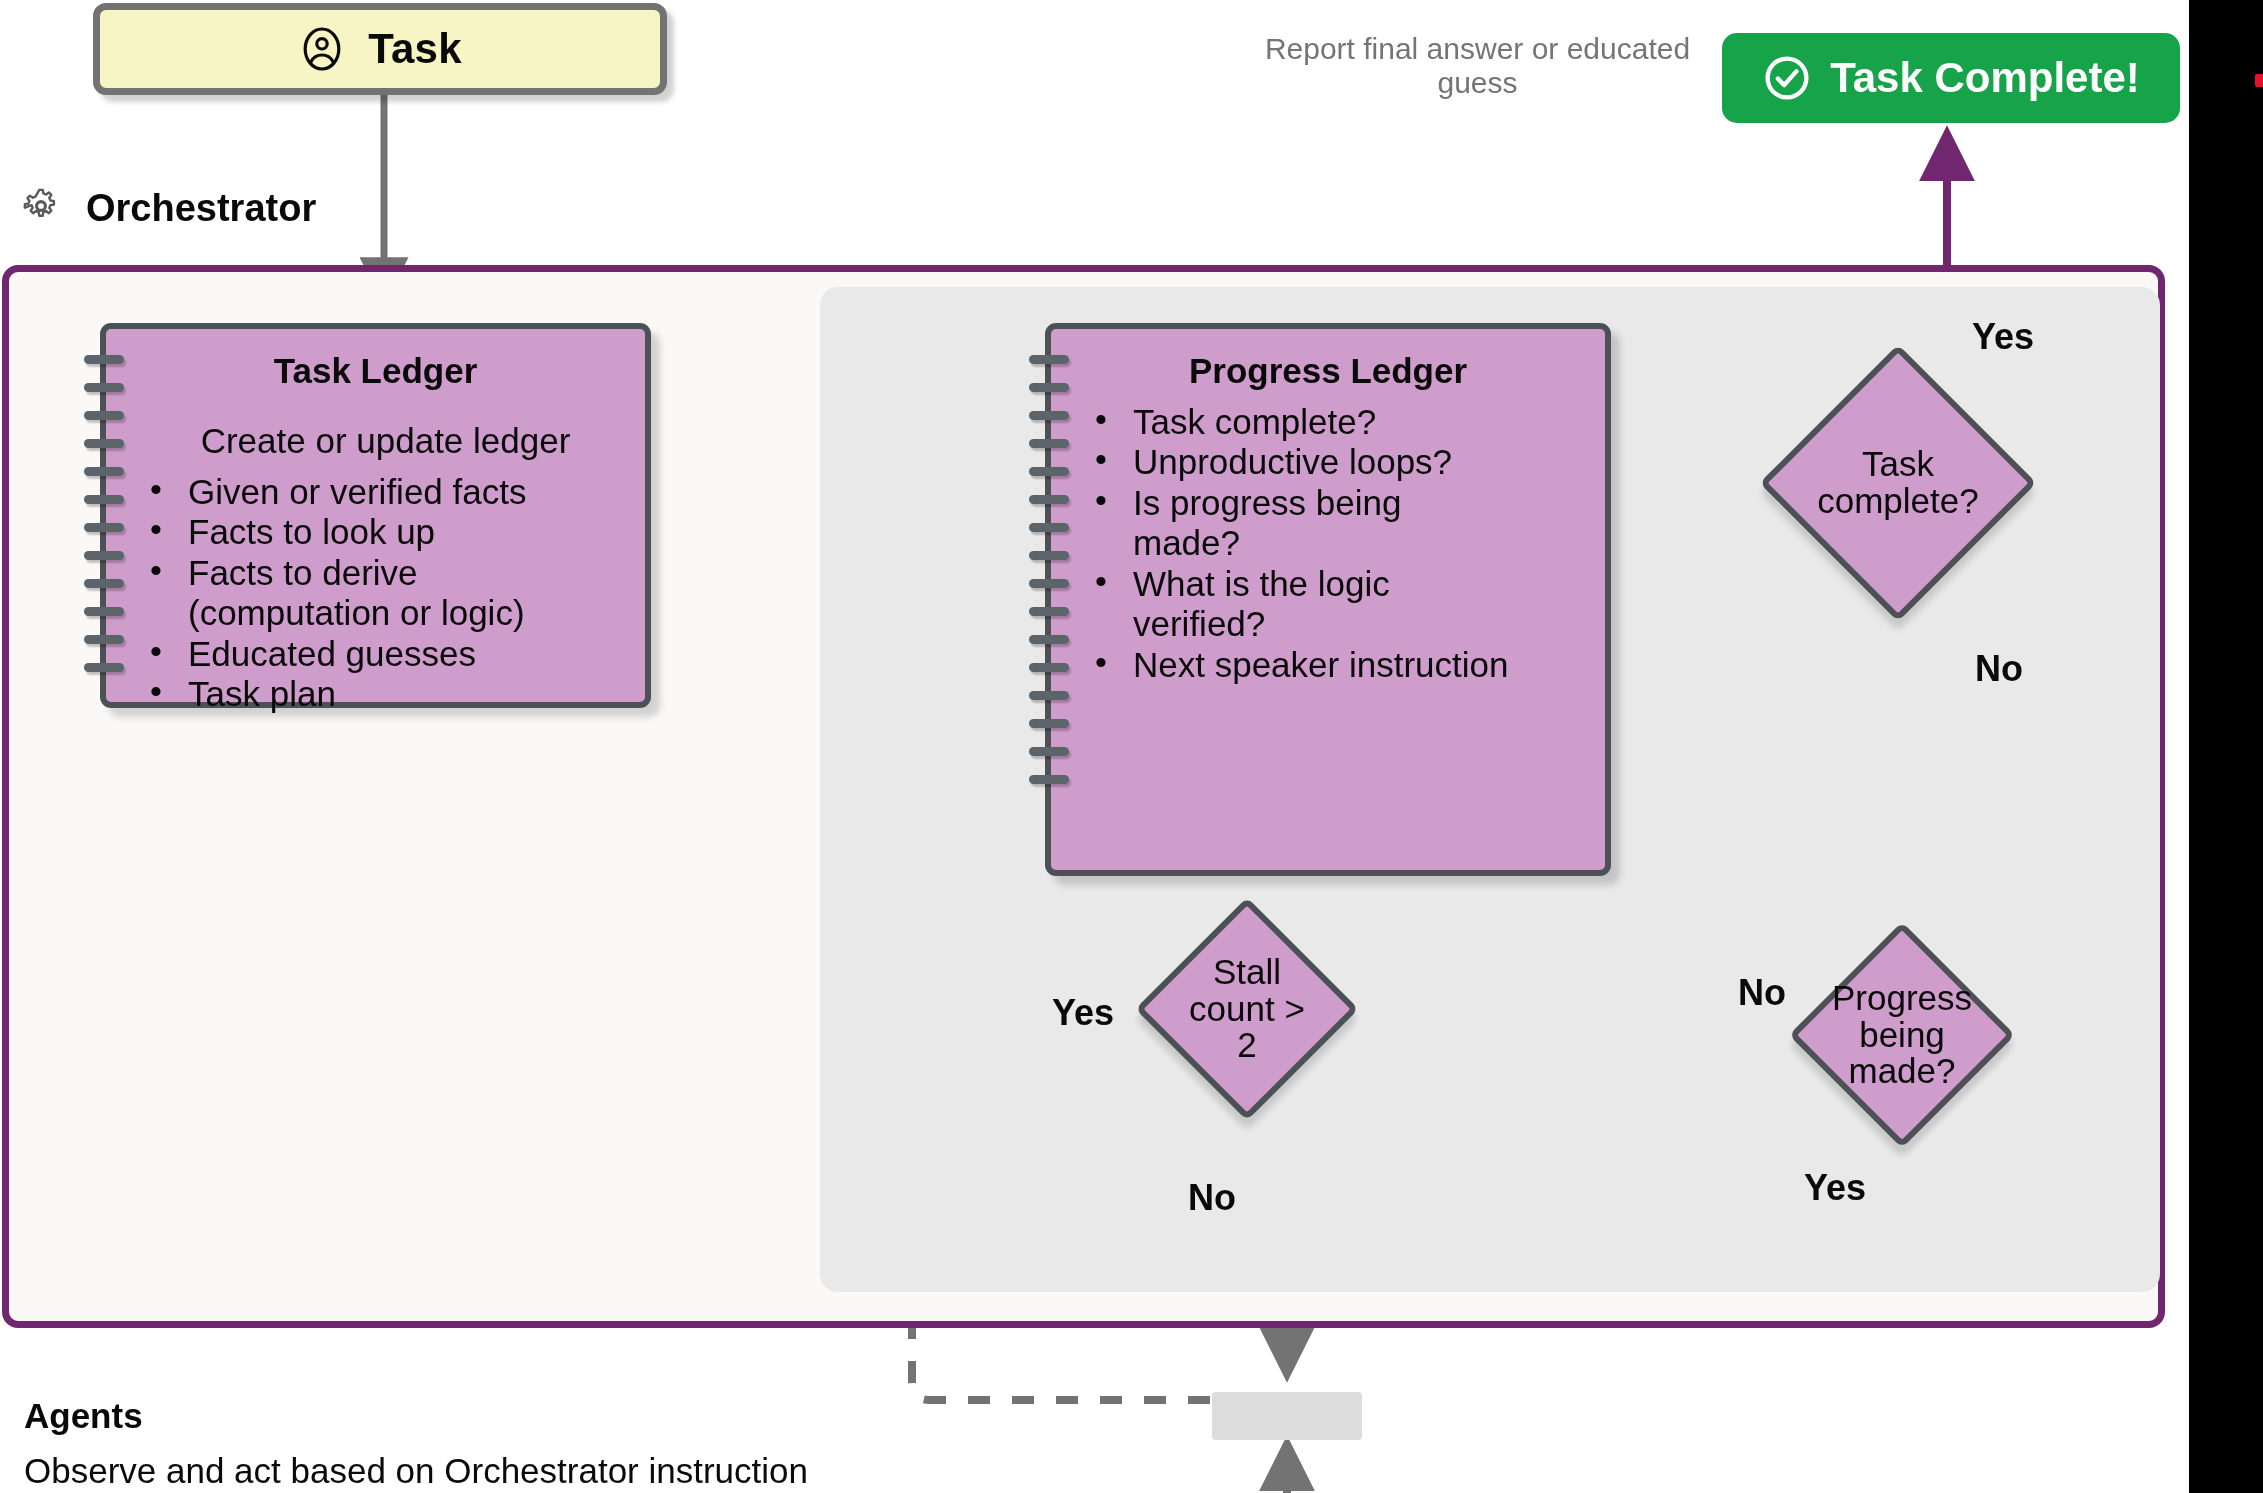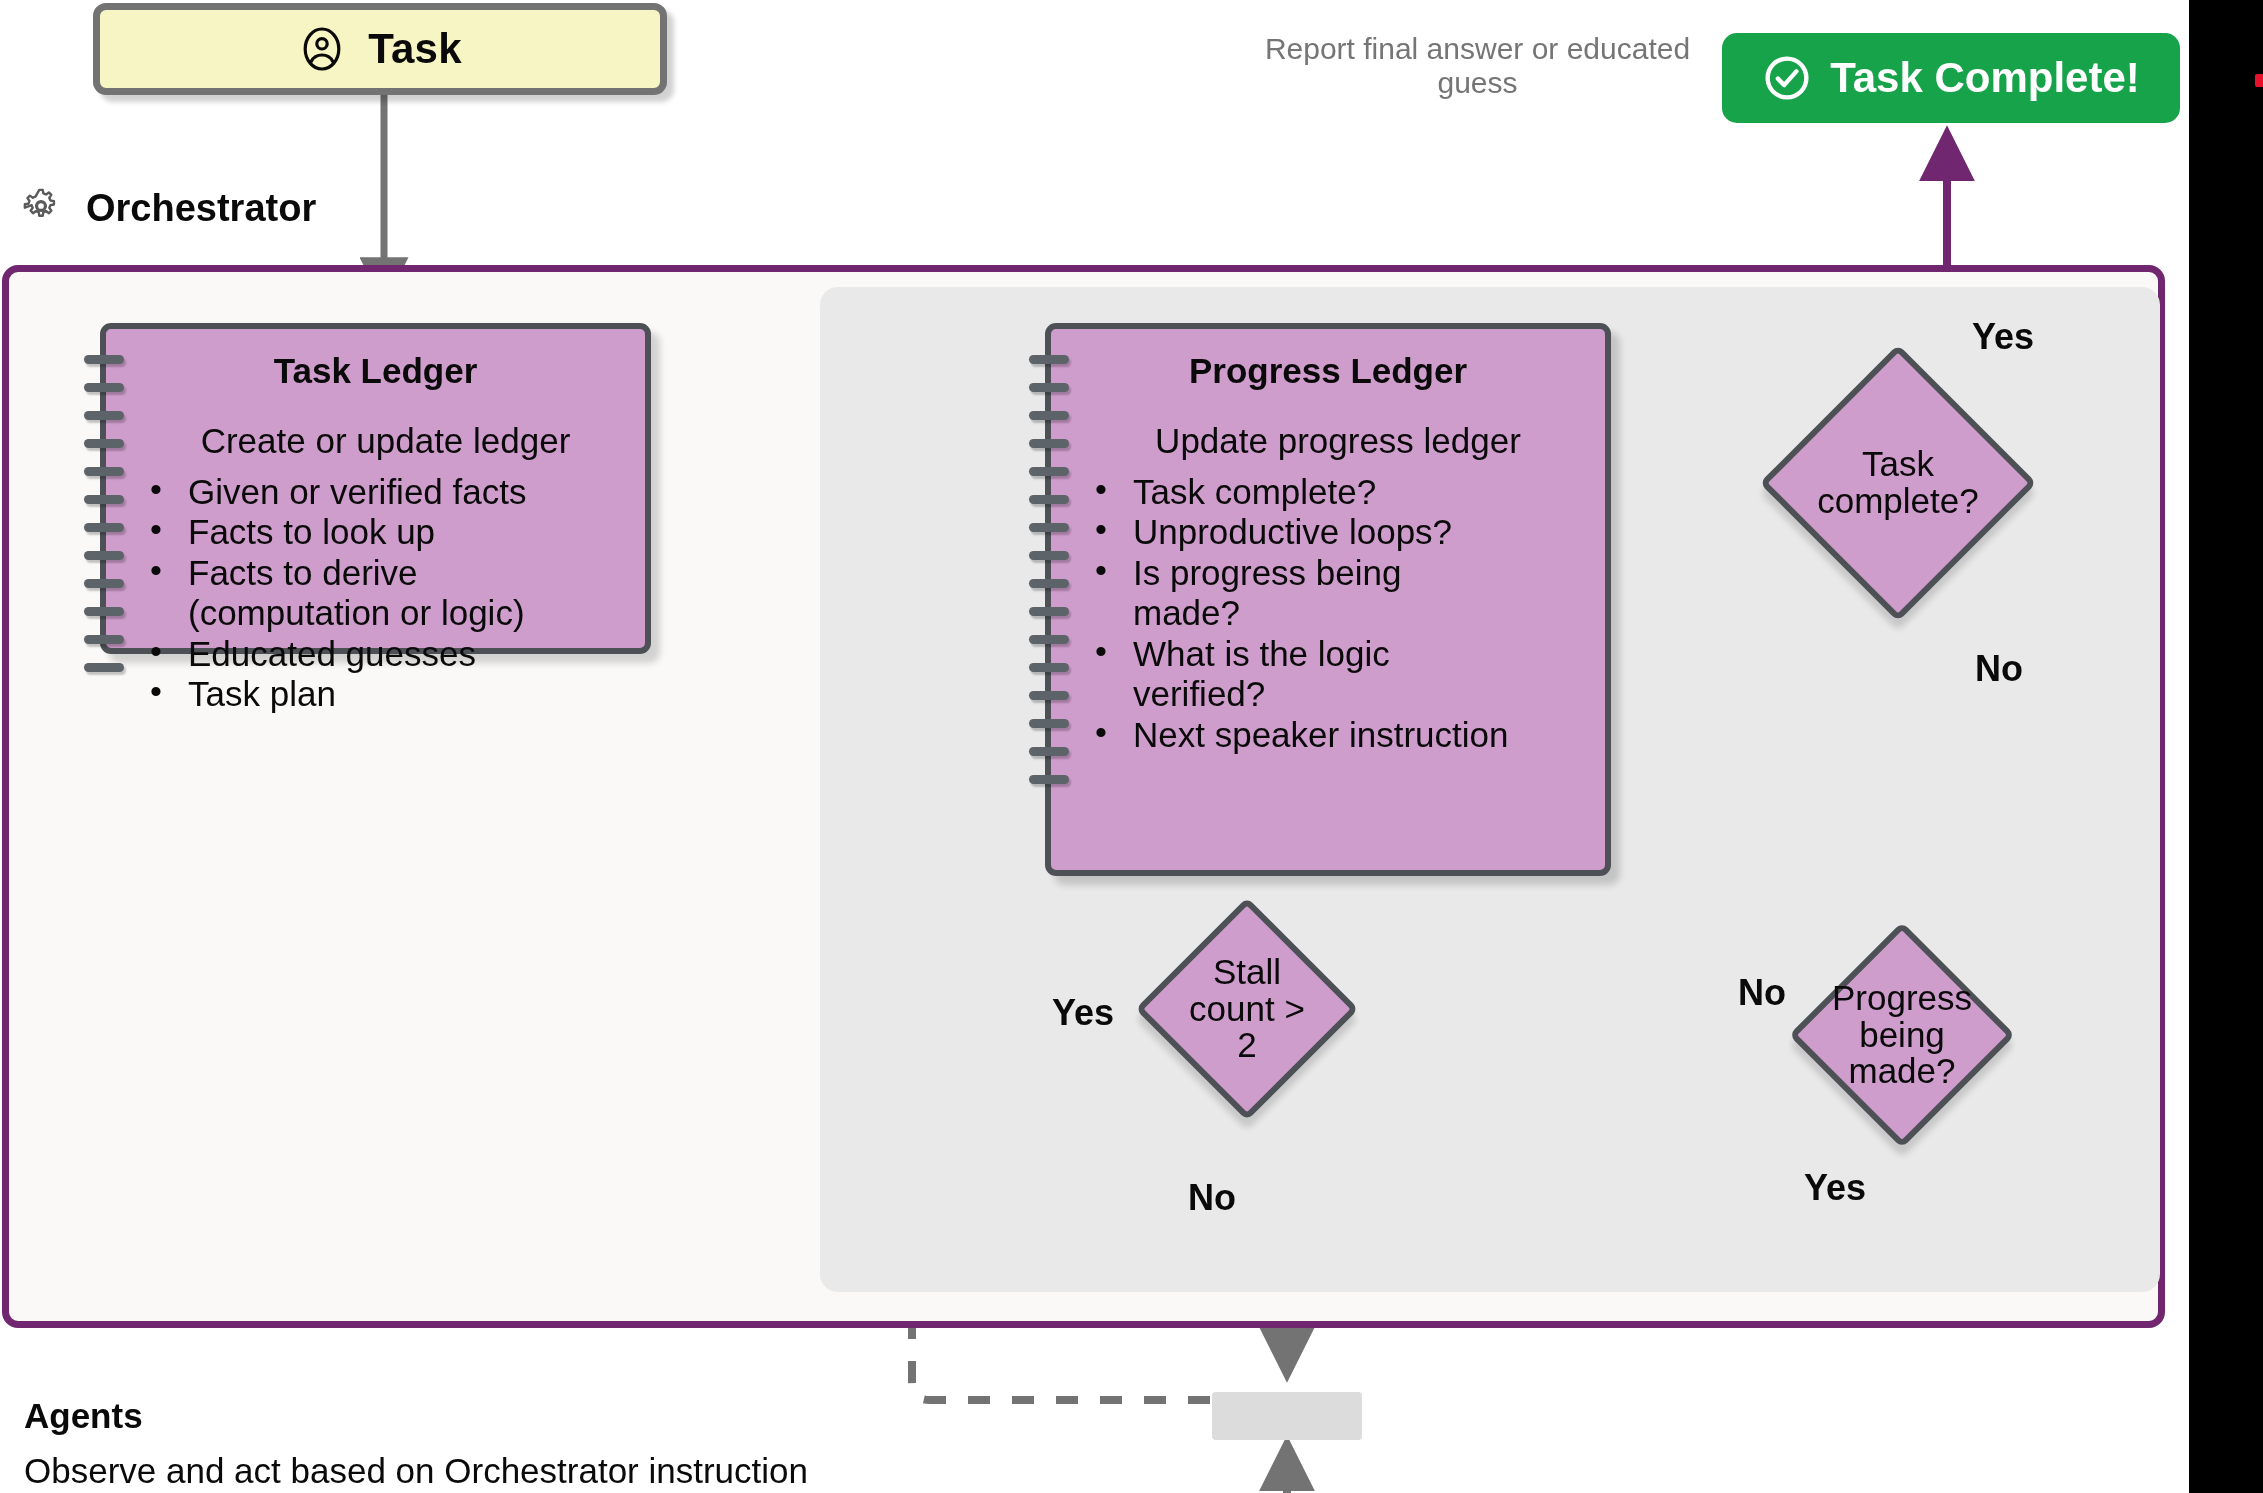--- a/index.html
+++ b/index.html
@@ -62,21 +62,21 @@
   .ledger ul li{
     position:relative;font-size:35px;line-height:1.07;color:#0a0a0a;
     padding-left:38px;margin-bottom:3px;
   }
   .ledger ul li::before{
     content:"•";position:absolute;left:0;top:-2px;font-size:34px;color:#0a0a0a;
   }
   .ledger ul li.cont{padding-left:38px;}
   .ledger ul li.cont::before{content:"";}
 
-  #task-ledger{left:100px;top:323px;width:551px;height:331px;}
+  #task-ledger{left:100px;top:323px;width:551px;height:385px;}
   #progress-ledger{left:1045px;top:323px;width:566px;height:553px;}
 
   
   .diamond{position:absolute;}
   .diamond .shape{
     position:absolute;left:0;top:0;width:100%;height:100%;
     background:#cf9dcc;border:6px solid #4d5156;
     transform:rotate(45deg);box-sizing:border-box;border-radius:8px;
     box-shadow:7px 7px 6px rgba(0,0,0,.14);
   }
@@ -219,21 +219,20 @@
         <i></i>
         <i></i>
         <i></i>
         <i></i>
         <i></i>
         <i></i>
         <i></i>
         <i></i>
     </div>
     <h3>Progress Ledger</h3>
-    <p class="sub">Update progress ledger</p>
     <ul>
       <li>Task complete?</li>
       <li>Unproductive loops?</li>
       <li>Is progress being</li>
       <li class="cont">made?</li>
       <li>What is the logic</li>
       <li class="cont">verified?</li>
       <li>Next speaker instruction</li>
     </ul>
   </div>

